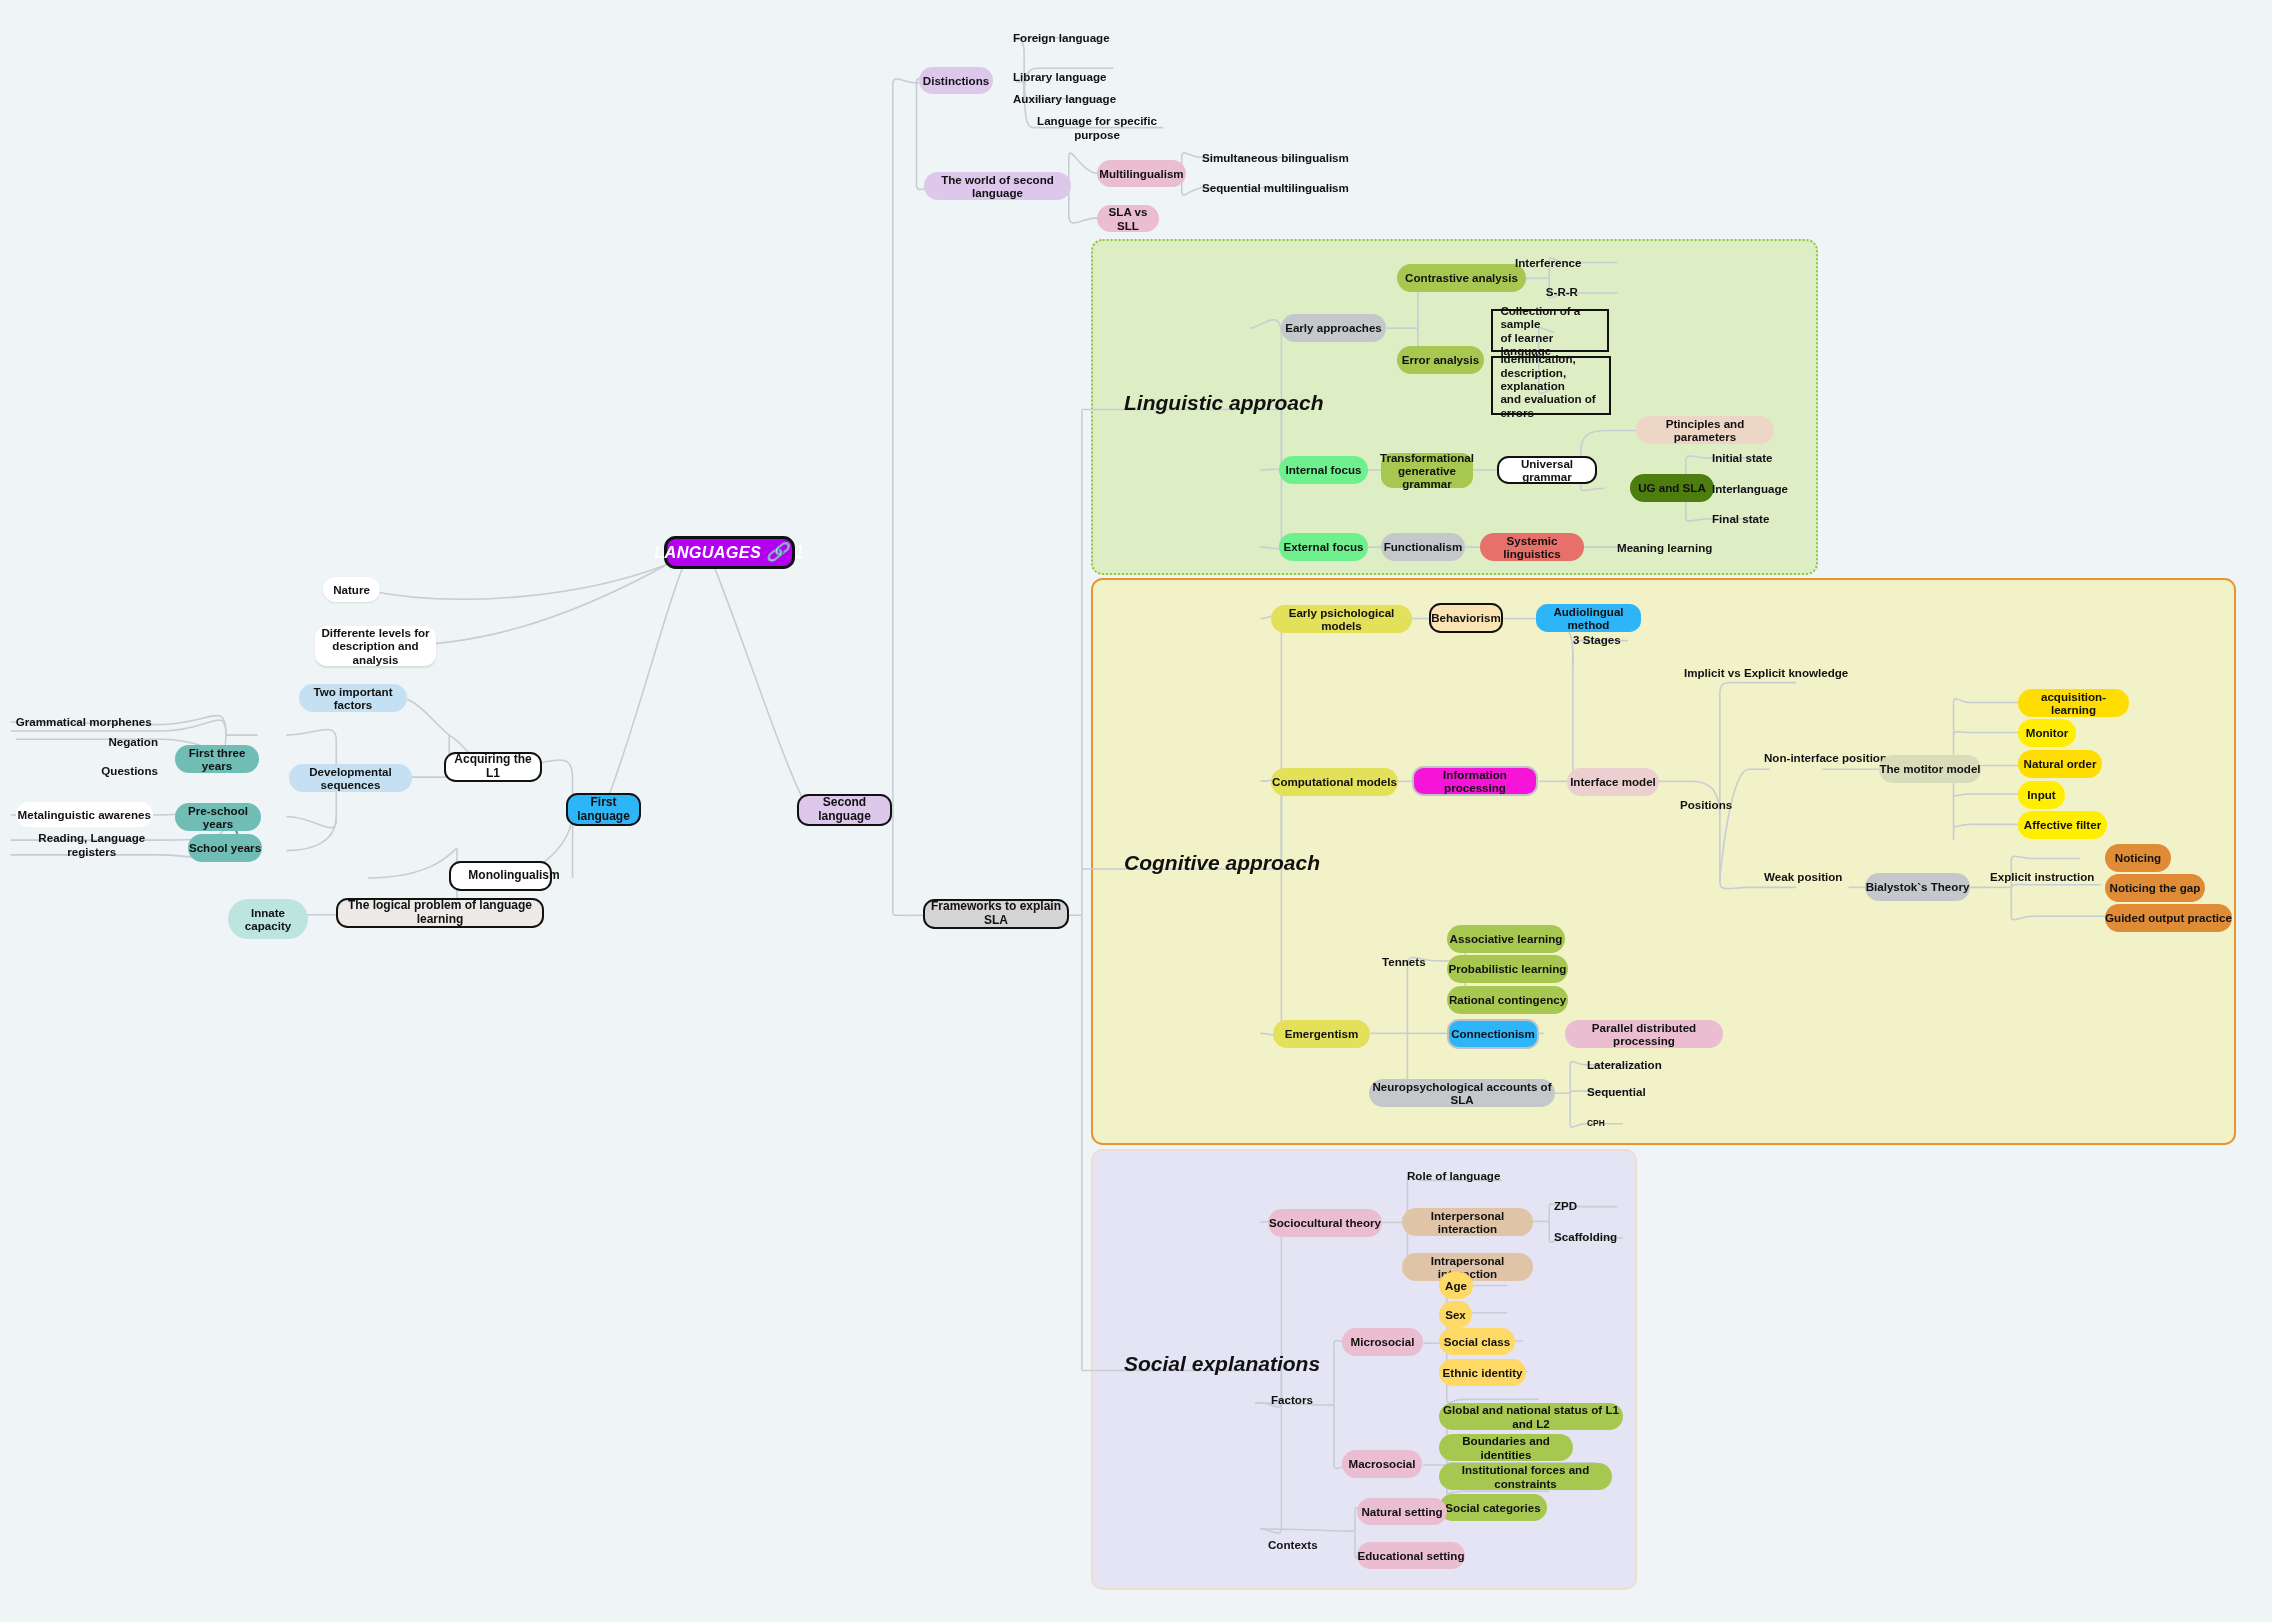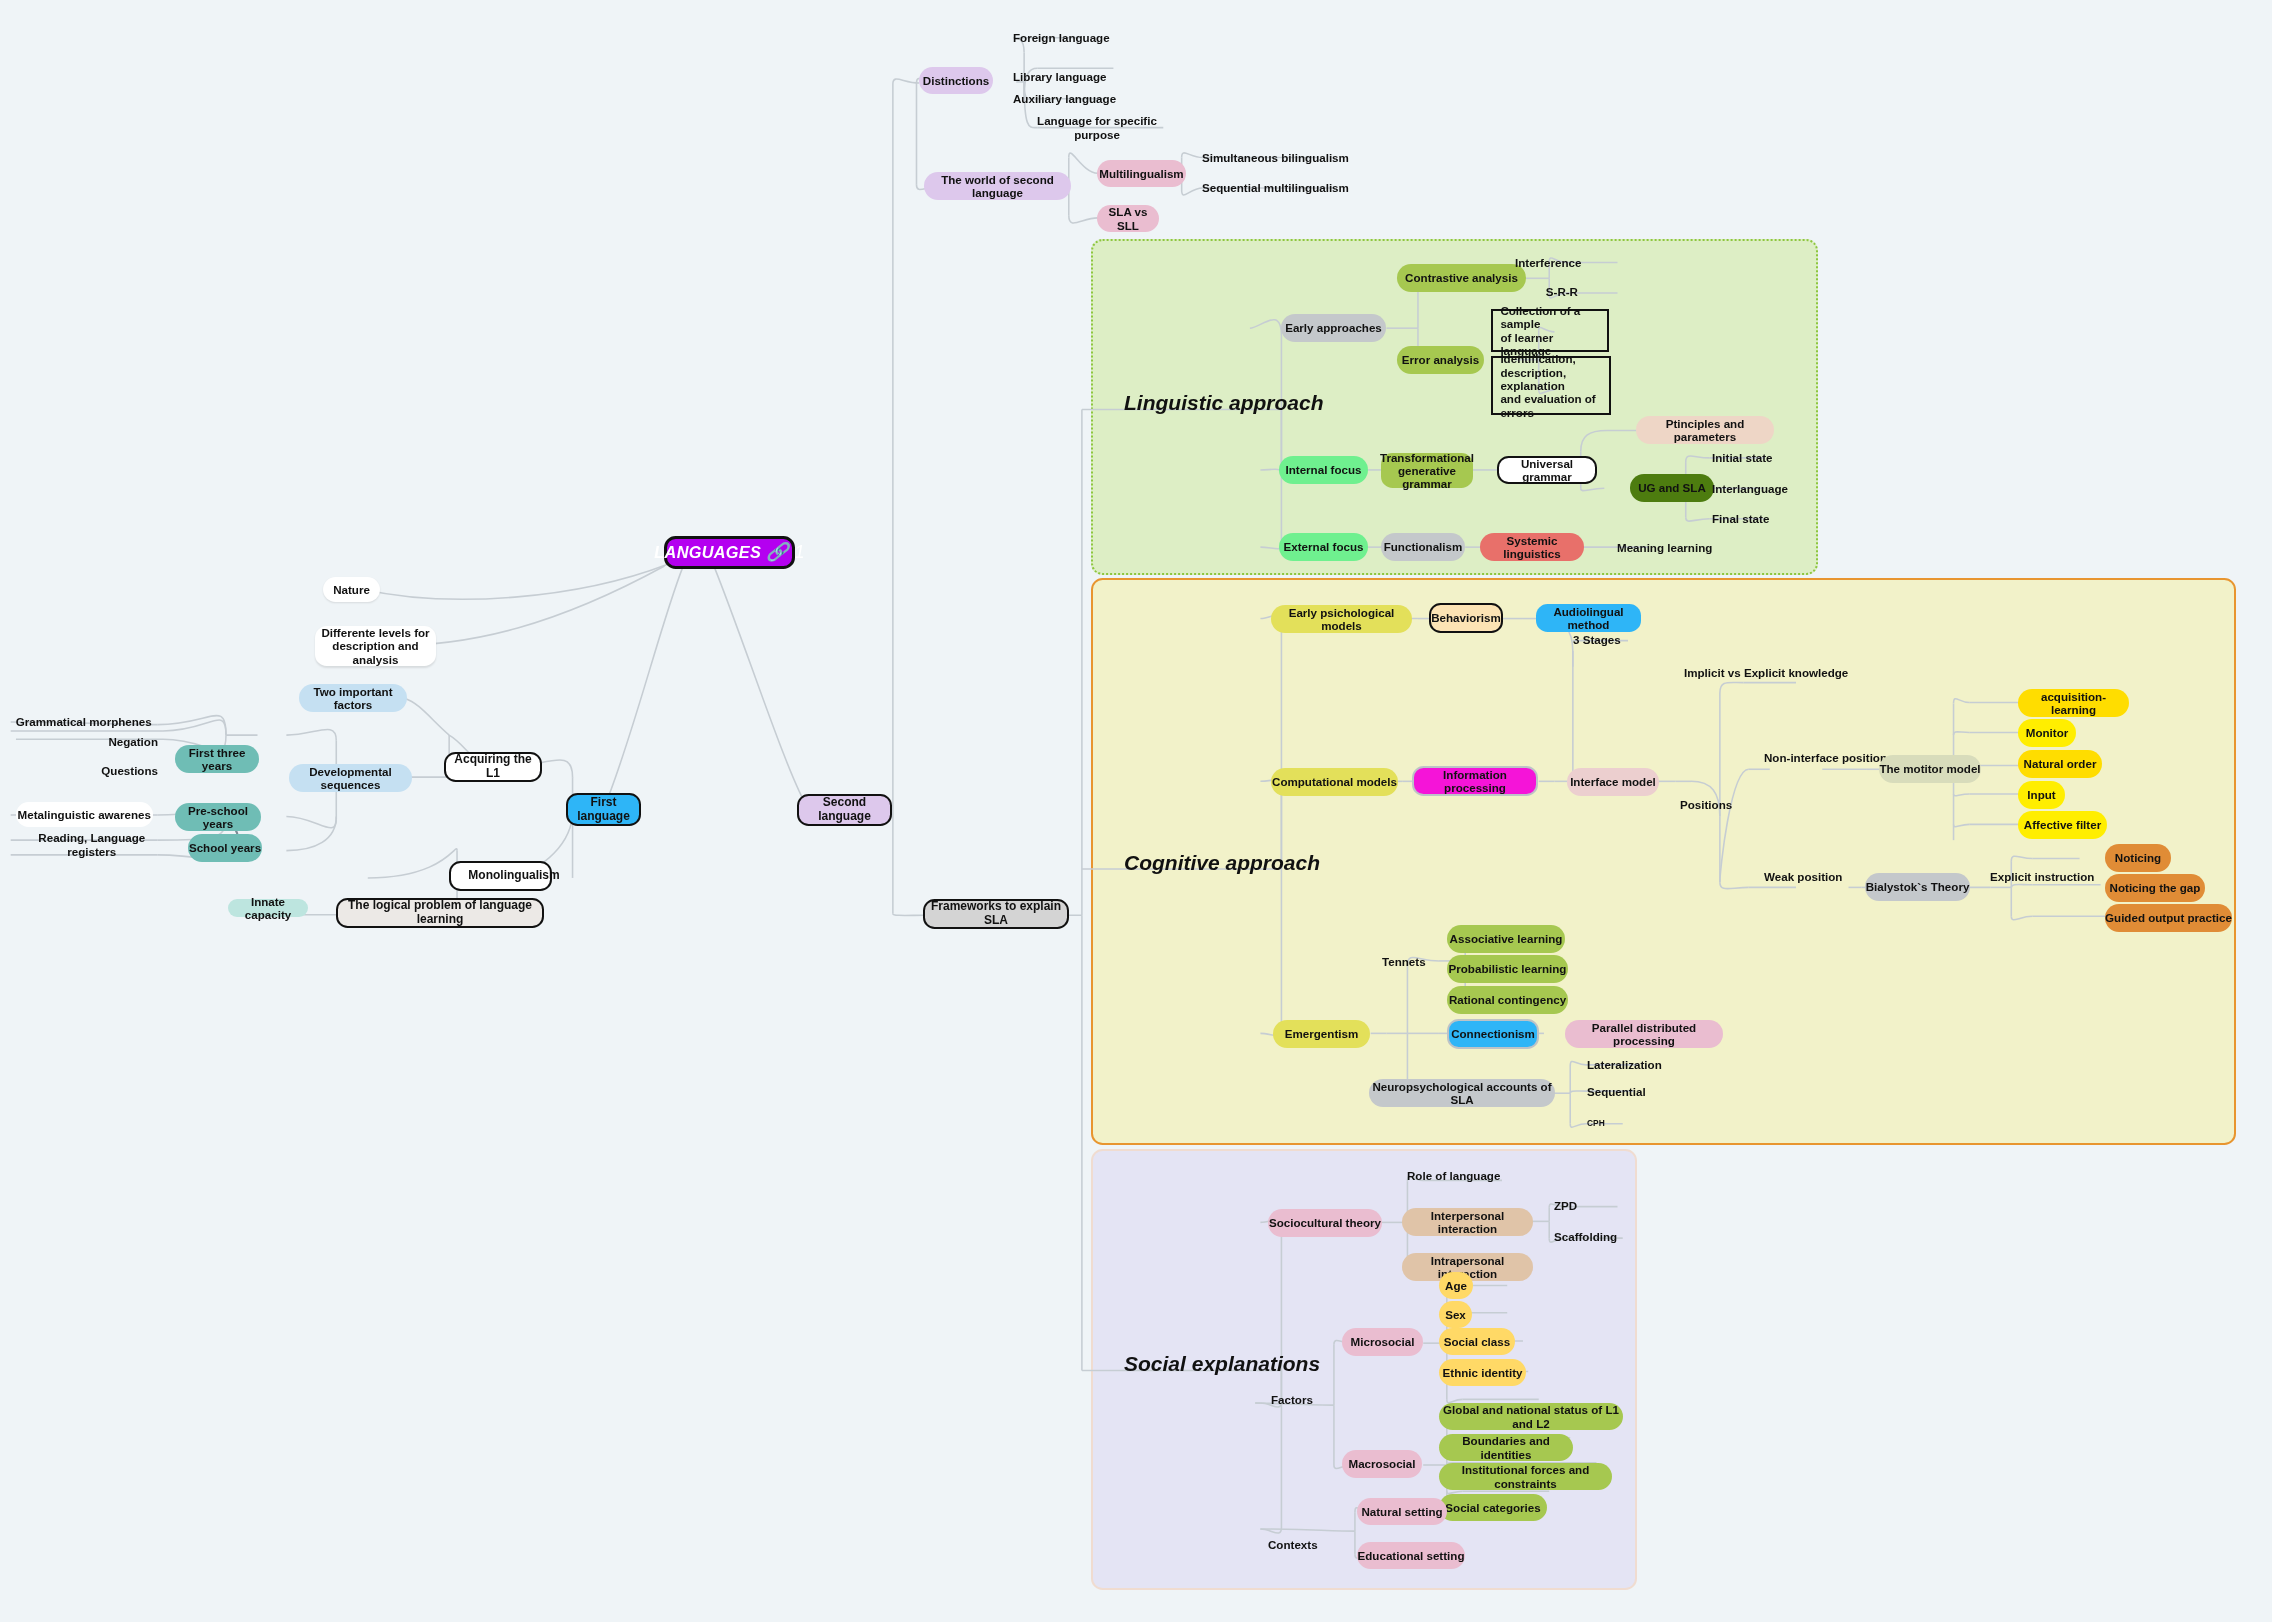--- a/index.html
+++ b/index.html
@@ -378,21 +378,21 @@
   </div>
 
   <div class="node rr thinborder" style="left:449px;top:861px;width:103px;height:30px;background:#fff;font-size:12px;padding-left:27px;">
     <span>Monolingualism</span>
   </div>
 
   <div class="node rr thinborder" style="left:336px;top:898px;width:208px;height:30px;background:#ece9e6;font-size:12px;">
     <span>The logical problem of language learning</span>
   </div>
 
-  <div class="node pill" style="left:228px;top:899px;width:80px;height:18px;background:#bde5df;font-size:11.6px;">
+  <div class="node pill" style="left:228px;top:899px;width:80px;height:40px;background:#bde5df;font-size:11.6px;">
     <span>Innate capacity</span>
   </div>
 
   <div class="node pill" style="left:299px;top:684px;width:108px;height:28px;background:#c5e0f2;font-size:11.6px;">
     <span>Two important factors</span>
   </div>
 
   <div class="node pill" style="left:289px;top:764px;width:123px;height:28px;background:#c5e0f2;font-size:11.6px;">
     <span>Developmental sequences</span>
   </div>

